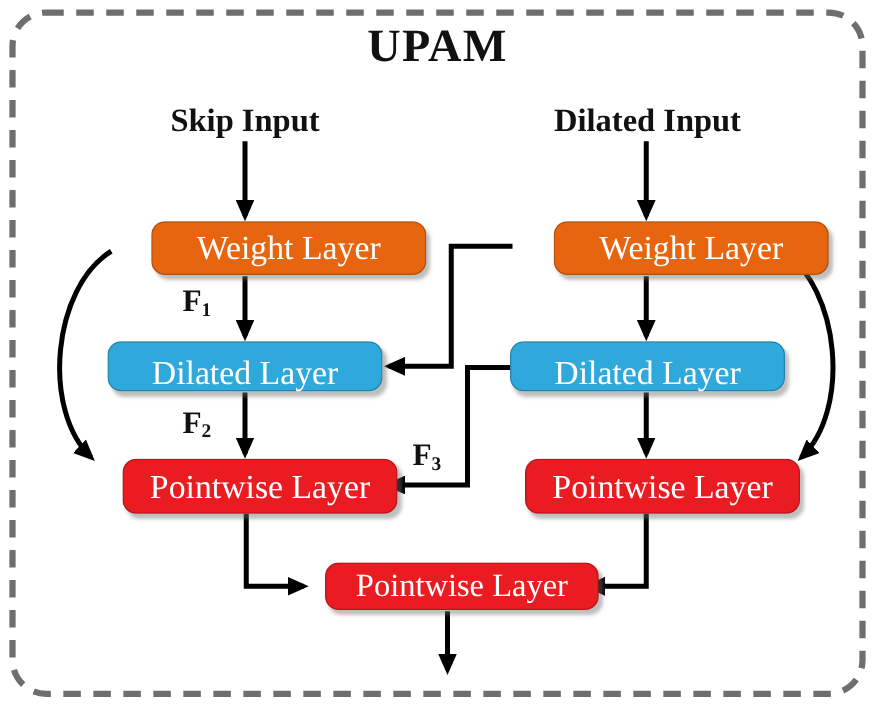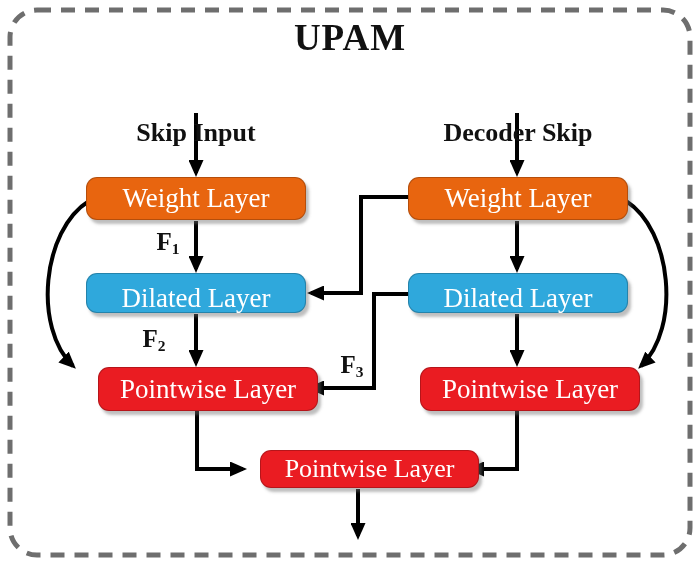--- a/index.html
+++ b/index.html
@@ -44,21 +44,21 @@
     justify-content: center;
     border-radius: 11px;
     color: var(--color-box_text, #fff);
     font-size: 27px;
     line-height: 1;
     box-shadow: 3px 4px 3px rgba(110,110,110,0.45);
     border: 1px solid rgba(0,0,0,0.22);
     box-sizing: border-box;
     white-space: nowrap;
   }
-  .layer-box.weight    { background: var(--color-orange, #E8650F); }
+  .layer-box.weight    { background: var(--color-orange, #E8650F); margin-left: 35px; }
   .layer-box.dilated   { background: var(--color-blue,   #2FA8DC); align-items: flex-end; }
   .layer-box.pointwise { background: var(--color-red,    #EA1C22); margin-left: 12px; }
 
   .diagram-title {
     position: absolute;
     z-index: 2;
     left: 0; right: 0;
     top: 16px;
     text-align: center;
     font-size: 37px;
@@ -67,26 +67,25 @@
     letter-spacing: 1px;
   }
   .input-label {
     position: absolute;
     z-index: 2;
     text-align: center;
     font-size: 26px;
     font-weight: bold;
     color: var(--color-text, #111);
     white-space: nowrap;
-    margin-top: 36px;
   }
   .f-label {
     position: absolute;
     z-index: 2;
-    text-align: center;
+    text-align: left;
     font-size: 25px;
     font-weight: bold;
     color: var(--color-text, #111);
     white-space: nowrap;
   }
   .f-label sub {
     font-size: 0.62em;
     vertical-align: -0.25em;
   }
 
@@ -96,21 +95,21 @@
   #box-skip-dilated      { left: 86px;  top: 273px; width: 220px; height: 40px; }
   #box-decoder-dilated   { left: 408px; top: 273px; width: 220px; height: 40px; }
   #box-skip-pointwise    { left: 86px;  top: 367px; width: 220px; height: 44px; }
   #box-decoder-pointwise { left: 408px; top: 367px; width: 220px; height: 44px; }
   #box-fusion-pointwise  { left: 248px; top: 450px; width: 219px; height: 38px; font-size: 26px; }
 
   #label-skip-input    { left: 96px;  top: 82px; width: 200px; }
   #label-decoder-input { left: 408px; top: 82px; width: 220px; }
 
   #label-f1 { left: 146px; top: 228px; width: 44px; }
-  #label-f2 { left: 132px; top: 325px; width: 44px; }
+  #label-f2 { left: 146px; top: 325px; width: 44px; }
   #label-f3 { left: 330px; top: 351px; width: 44px; }
 </style>
 </head>
 <body>
 
 <div id="canvas">
 
   <svg id="wires" viewBox="0 0 700 563" xmlns="http://www.w3.org/2000/svg">
     <defs>
       <marker id="ah" markerUnits="userSpaceOnUse" markerWidth="17" markerHeight="15" viewBox="0 0 17 15" refX="13" refY="7.5" orient="auto">
@@ -136,21 +135,21 @@
 
     <path class="wire" d="M197,411 L197,469 L243,469" marker-end="url(#ah)"></path>
     <path class="wire" d="M517,411 L517,469 L471,469" marker-end="url(#ah)"></path>
 
     <path class="wire" d="M358,489 L358,536" marker-end="url(#ah)"></path>
   </svg>
 
   <div class="diagram-title">UPAM</div>
 
   <div class="input-label" id="label-skip-input">Skip Input</div>
-  <div class="input-label" id="label-decoder-input">Decoder Skip</div>
+  <div class="input-label" id="label-decoder-input">Dilated Input</div>
 
   <div class="layer-box weight" id="box-skip-weight">
     <span>Weight Layer</span>
   </div>
   <div class="layer-box weight" id="box-decoder-weight">
     <span>Weight Layer</span>
   </div>
 
   <div class="layer-box dilated" id="box-skip-dilated">
     <span>Dilated Layer</span>

